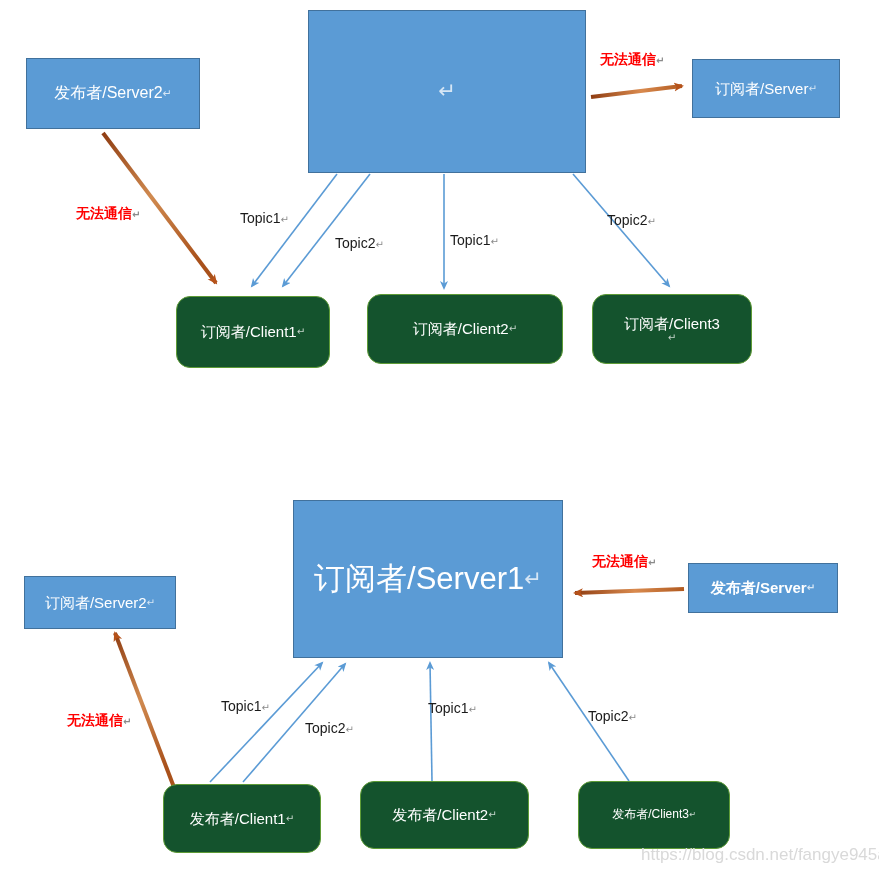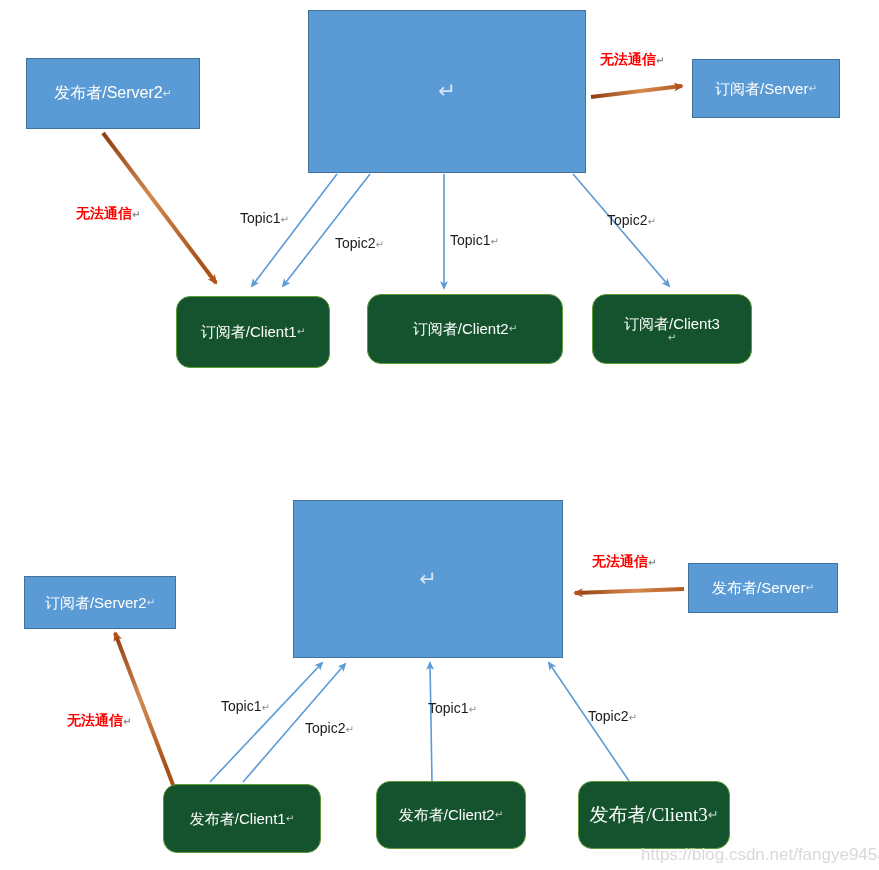--- a/index.html
+++ b/index.html
@@ -186,44 +186,45 @@
   </div>
 
   <div class="warn-label" style="left:76px; top:205px;">
     <span>无法通信</span><span class="pilcrow">↵</span>
   </div>
   <div class="warn-label" style="left:600px; top:51px;">
     <span>无法通信</span><span class="pilcrow">↵</span>
   </div>
 
   <div class="node blue" style="left:293px; top:500px; width:270px; height:158px; font-size:31px;">
+    <span class="node-label">订阅者/Server1</span>
       <span class="pilcrow">↵</span>
   </div>
 
   <div class="node blue" style="left:24px; top:576px; width:152px; height:53px; font-size:15px;">
     <span class="node-label">订阅者/Server2</span>
       <span class="pilcrow">↵</span>
   </div>
 
-  <div class="node blue" style="left:688px; top:563px; width:150px; height:50px; font-size:15px;">
+  <div class="node blue" style="left:688px; top:563px; width:150px; height:50px; font-size:15px;font-weight:bold;">
     <span class="node-label">发布者/Server</span>
       <span class="pilcrow">↵</span>
   </div>
 
   <div class="node green" style="left:163px; top:784px; width:158px; height:69px; font-size:15px;justify-content:center;">
     <span class="node-label">发布者/Client1</span>
       <span class="pilcrow">↵</span>
   </div>
 
-  <div class="node green" style="left:376px; top:781px; width:150px; height:68px; font-size:15px;">
+  <div class="node green" style="left:360px; top:781px; width:169px; height:68px; font-size:15px;">
     <span class="node-label">发布者/Client2</span>
       <span class="pilcrow">↵</span>
   </div>
 
-  <div class="node green" style="left:578px; top:781px; width:152px; height:68px; font-size:19px;font-family:Liberation Serif, serif;">
+  <div class="node green" style="left:578px; top:781px; width:152px; height:68px; font-size:12px;">
     <span class="node-label">发布者/Client3</span>
       <span class="pilcrow">↵</span>
   </div>
 
   <div class="edge-label" style="left:221px; top:698px;">
     <span>Topic1</span><span class="pilcrow">↵</span>
   </div>
   <div class="edge-label" style="left:305px; top:720px;">
     <span>Topic2</span><span class="pilcrow">↵</span>
   </div>

